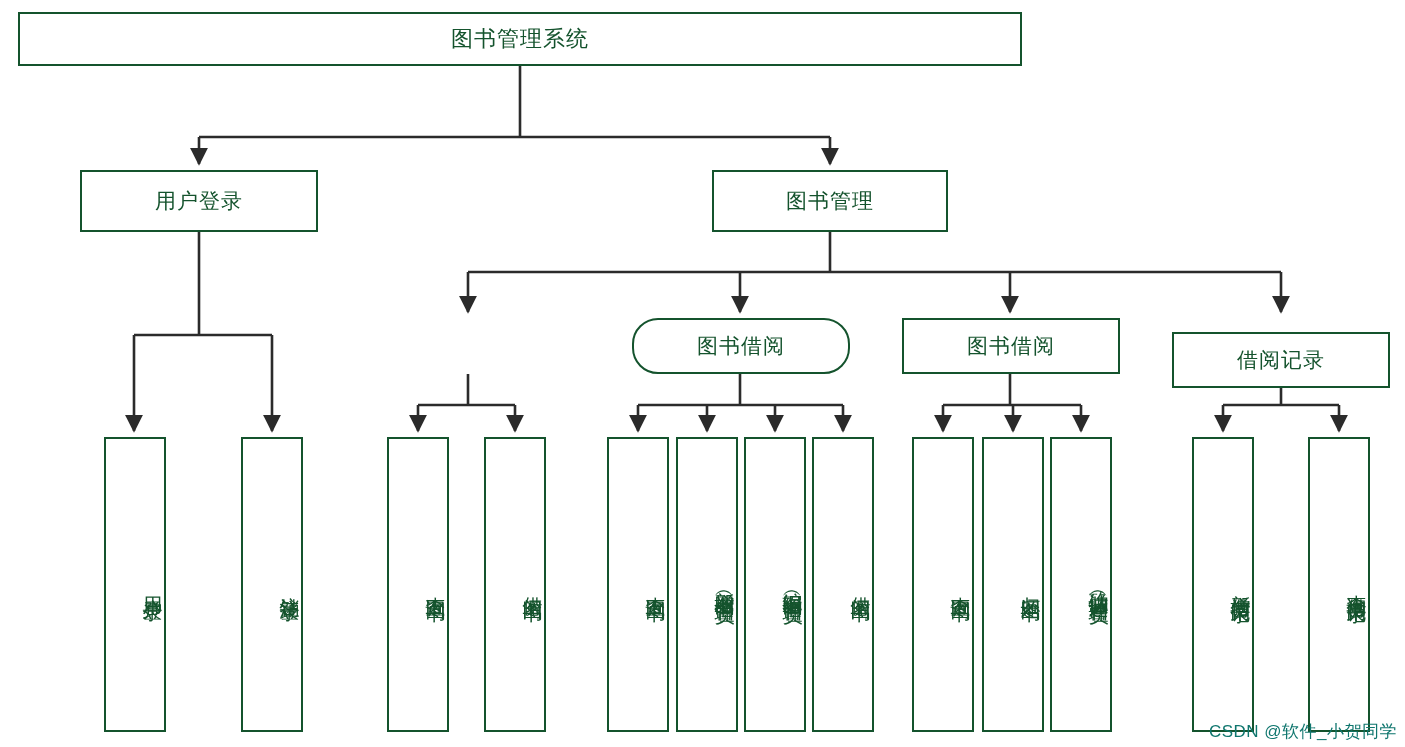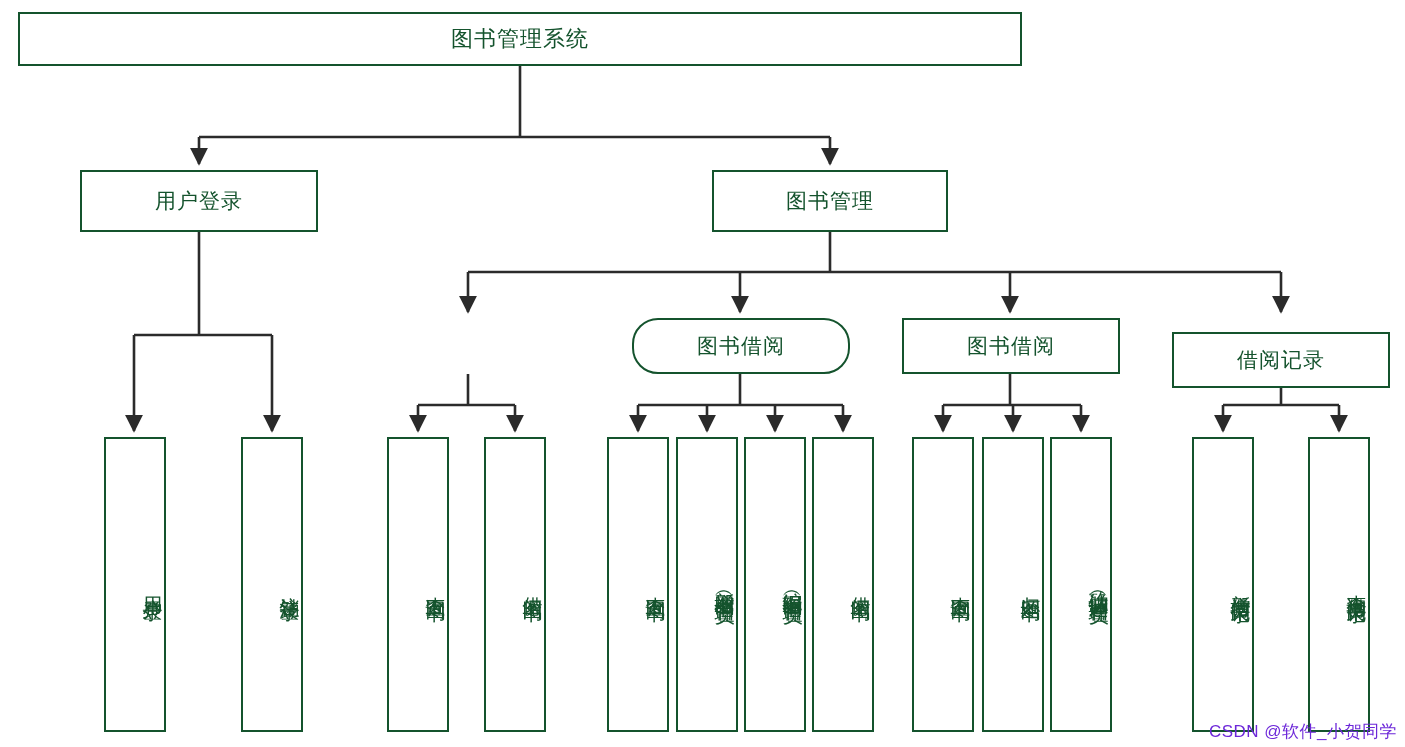--- a/index.html
+++ b/index.html
@@ -58,21 +58,21 @@
     max-height: 100%;
   }
   .node.root {
     font-size: 22px;
   }
   #watermark {
     position: absolute;
     right: 8px;
     bottom: 4px;
     font-size: 17px;
-    color: #6d28d9;
+    color: #0f766e;
     letter-spacing: 0.5px;
     white-space: nowrap;
     user-select: none;
   }
 </style>
 </head>
 <body>
 
 <div id="diagram">
 

